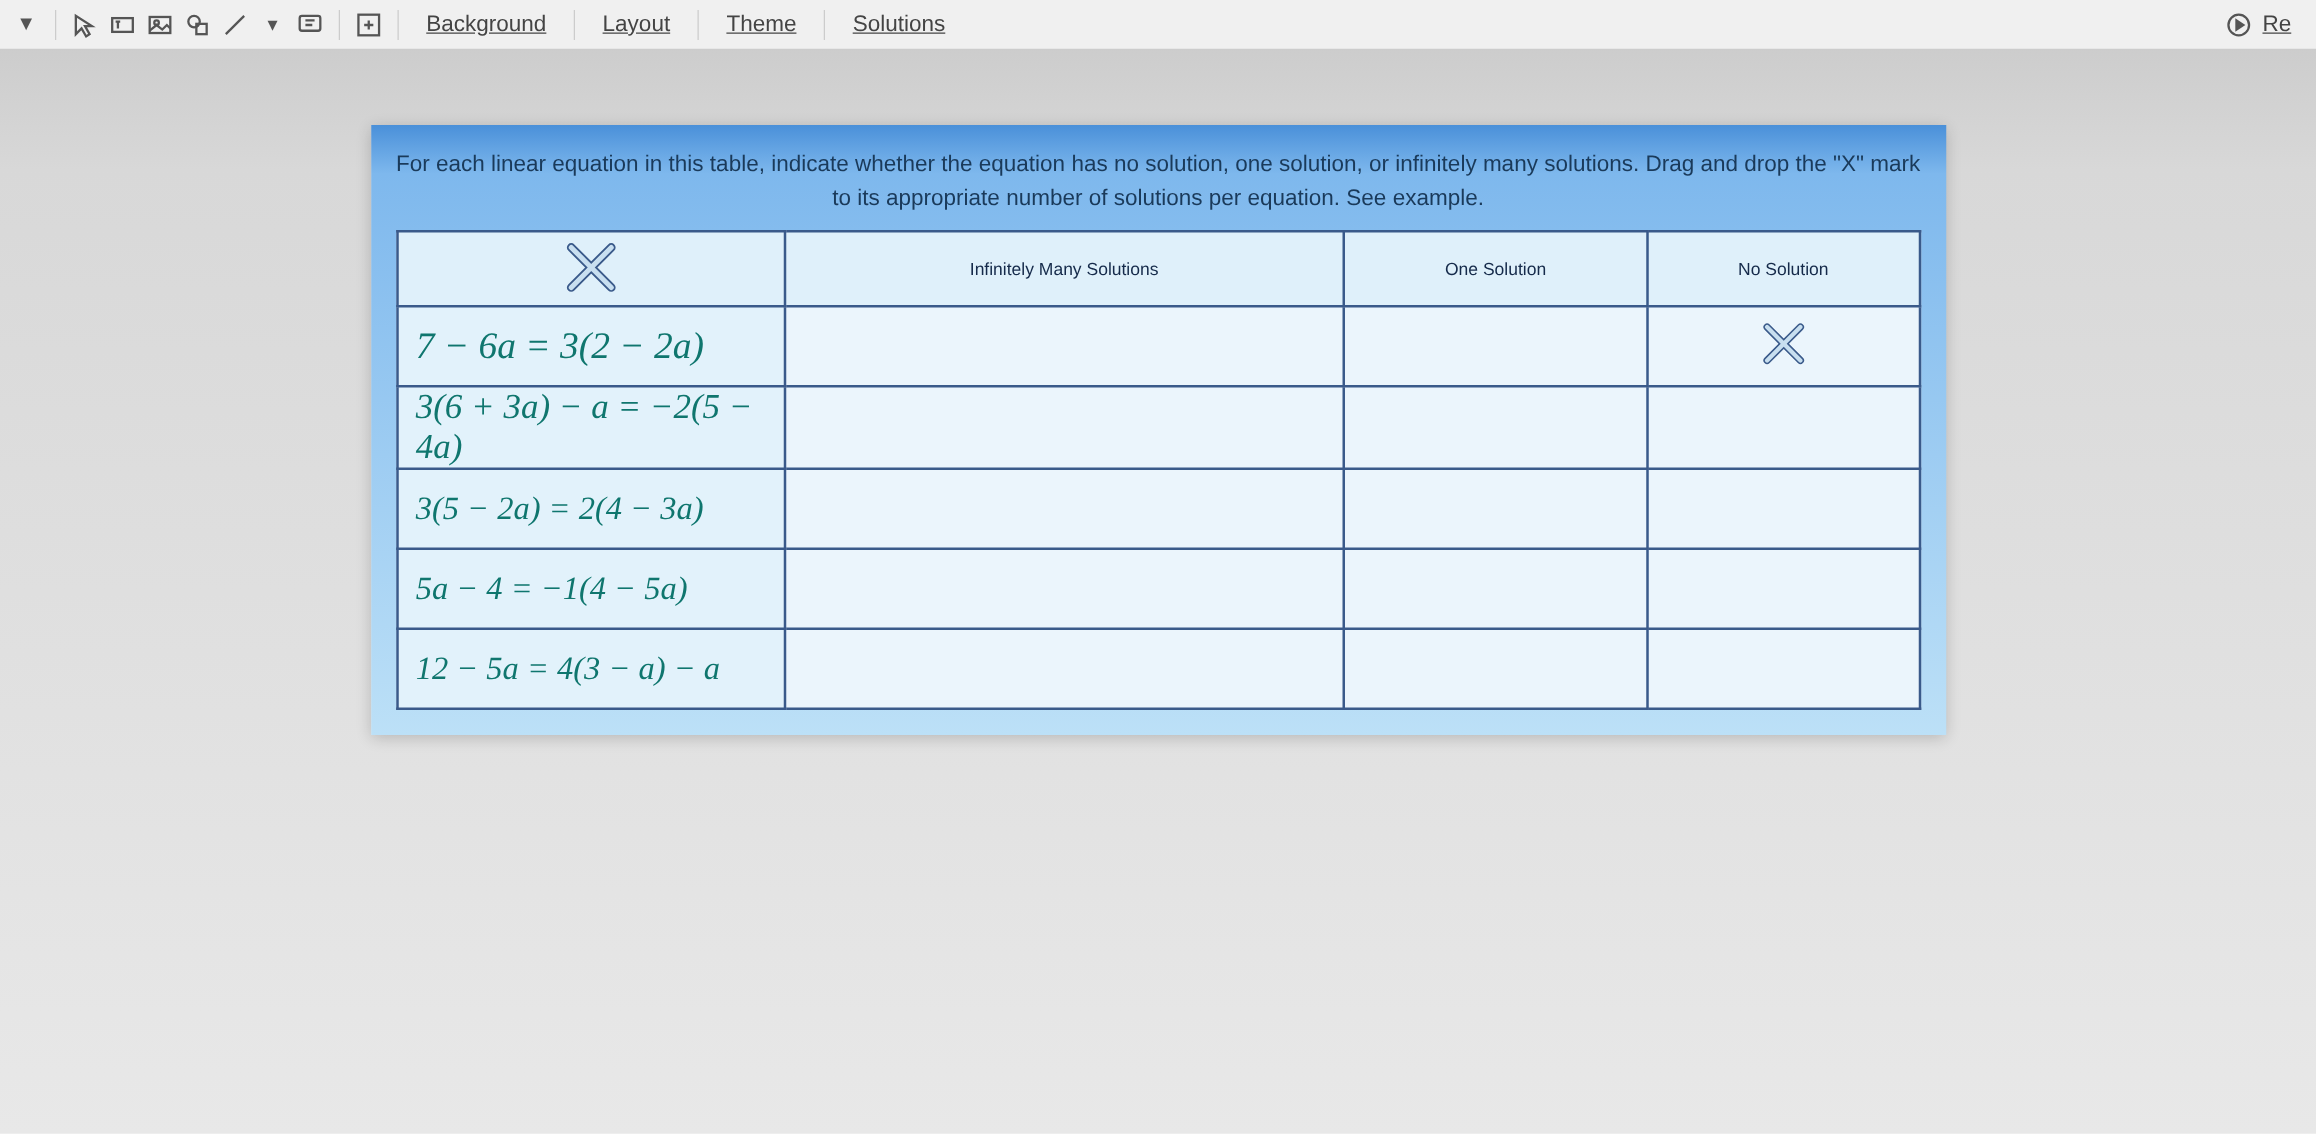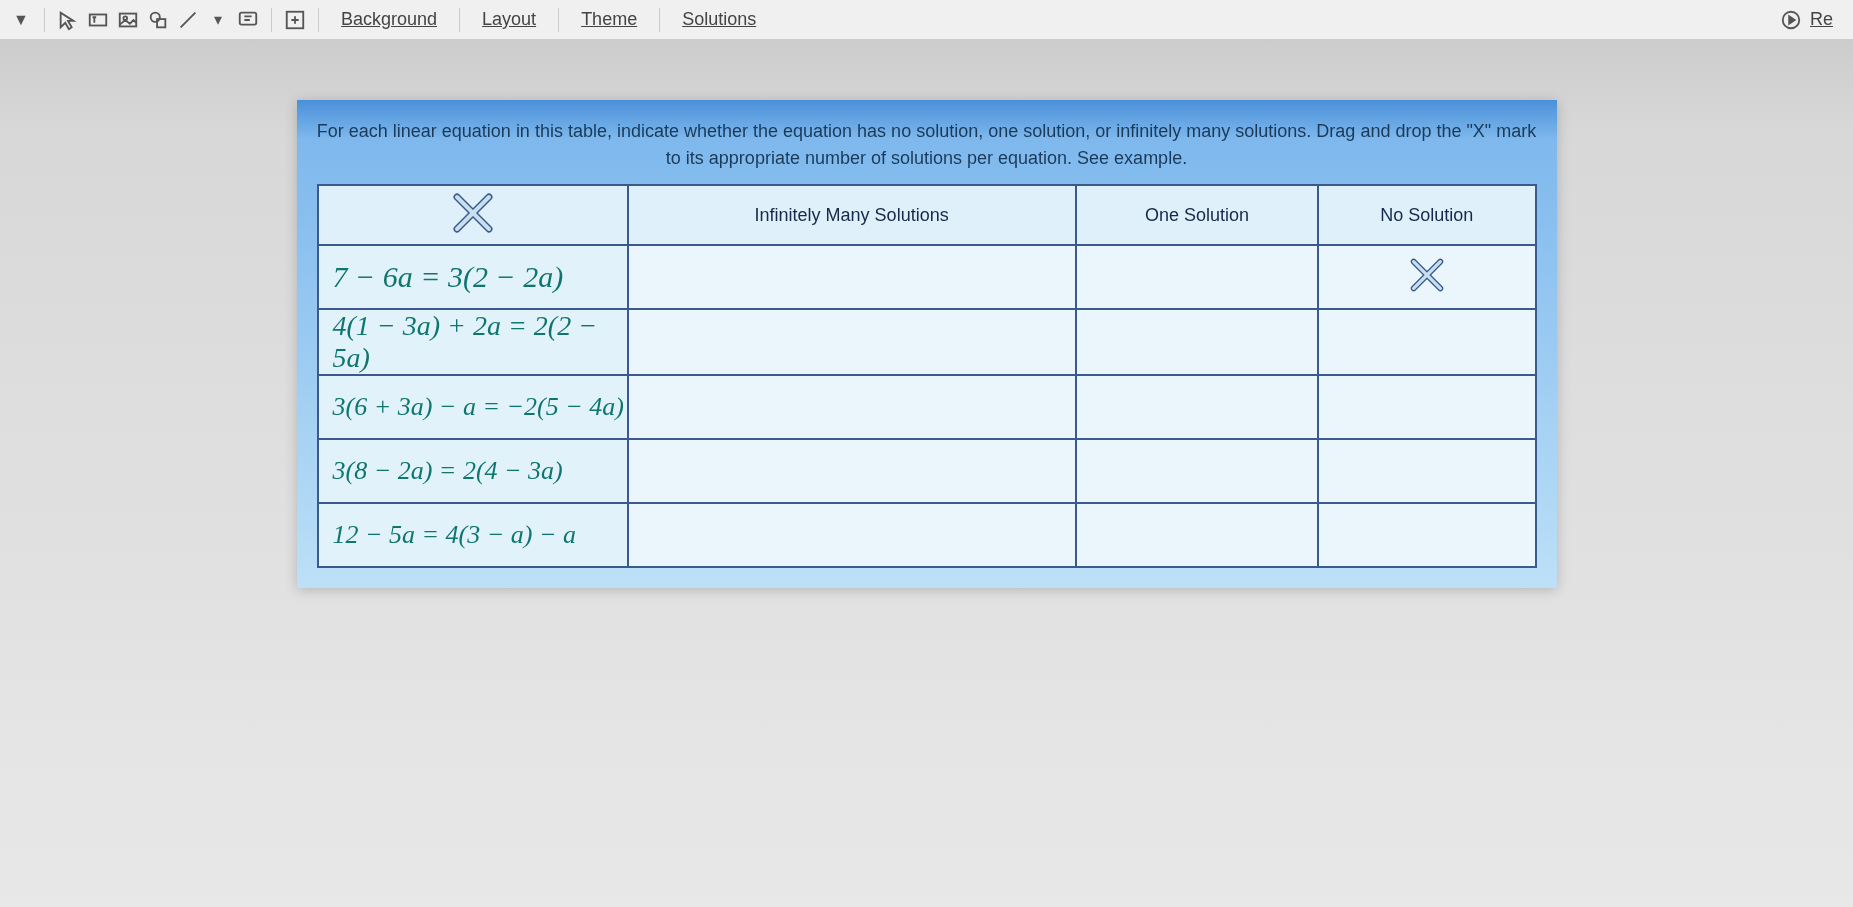--- a/index.html
+++ b/index.html
@@ -68,21 +68,21 @@
       border-collapse: collapse;
       background: #e8f4fc;
     }
     .math-table th, .math-table td {
       border: 2px solid #3a5a8a;
       text-align: center;
       vertical-align: middle;
     }
     .math-table th {
       height: 60px;
-      font-size: 18px;
+      font-size: 14px;
       font-weight: normal;
       color: #152a4a;
       background: #dff0fa;
     }
     .math-table th:first-child {
       width: 310px;
     }
     .math-table td {
       height: 64px;
     }
@@ -218,33 +218,33 @@
                 </g>
                 <g stroke="#c8dff0" stroke-width="4" stroke-linecap="round">
                   <line x1="8" y1="8" x2="40" y2="40"></line>
                   <line x1="40" y1="8" x2="8" y2="40"></line>
                 </g>
               </svg>
           </span>
         </td>
       </tr>
       <tr>
-        <td class="eq-cell">4(1 − 3a) + 2a = 2(2 − 5a)</td>
-        <td class="dropzone"></td>
-        <td class="dropzone"></td>
-        <td class="dropzone"></td>
-      </tr>
-      <tr>
         <td class="eq-cell">3(6 + 3a) − a = −2(5 − 4a)</td>
         <td class="dropzone"></td>
         <td class="dropzone"></td>
         <td class="dropzone"></td>
       </tr>
       <tr>
-        <td class="eq-cell">3(8 − 2a) = 2(4 − 3a)</td>
+        <td class="eq-cell">3(5 − 2a) = 2(4 − 3a)</td>
+        <td class="dropzone"></td>
+        <td class="dropzone"></td>
+        <td class="dropzone"></td>
+      </tr>
+      <tr>
+        <td class="eq-cell">5a − 4 = −1(4 − 5a)</td>
         <td class="dropzone"></td>
         <td class="dropzone"></td>
         <td class="dropzone"></td>
       </tr>
       <tr>
         <td class="eq-cell">12 − 5a = 4(3 − a) − a</td>
         <td class="dropzone"></td>
         <td class="dropzone"></td>
         <td class="dropzone"></td>
       </tr>

